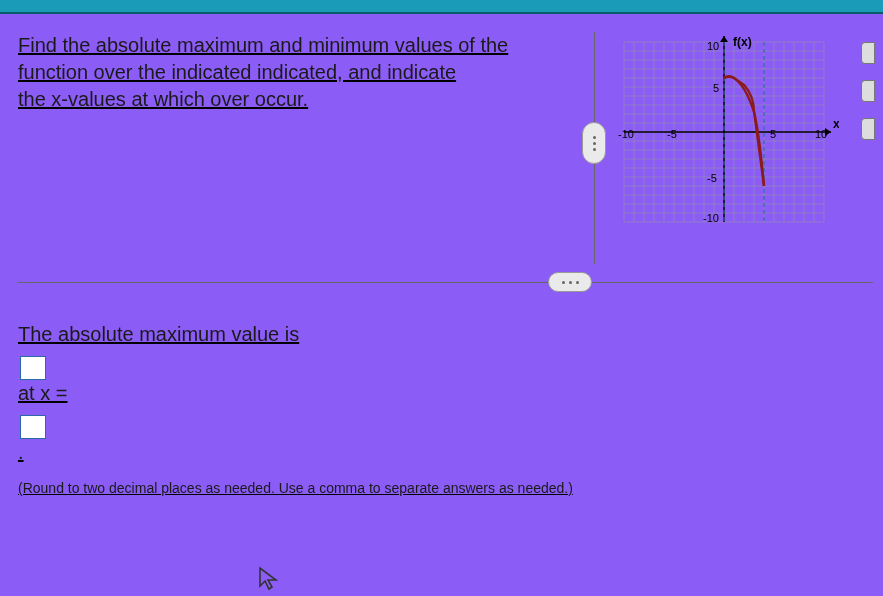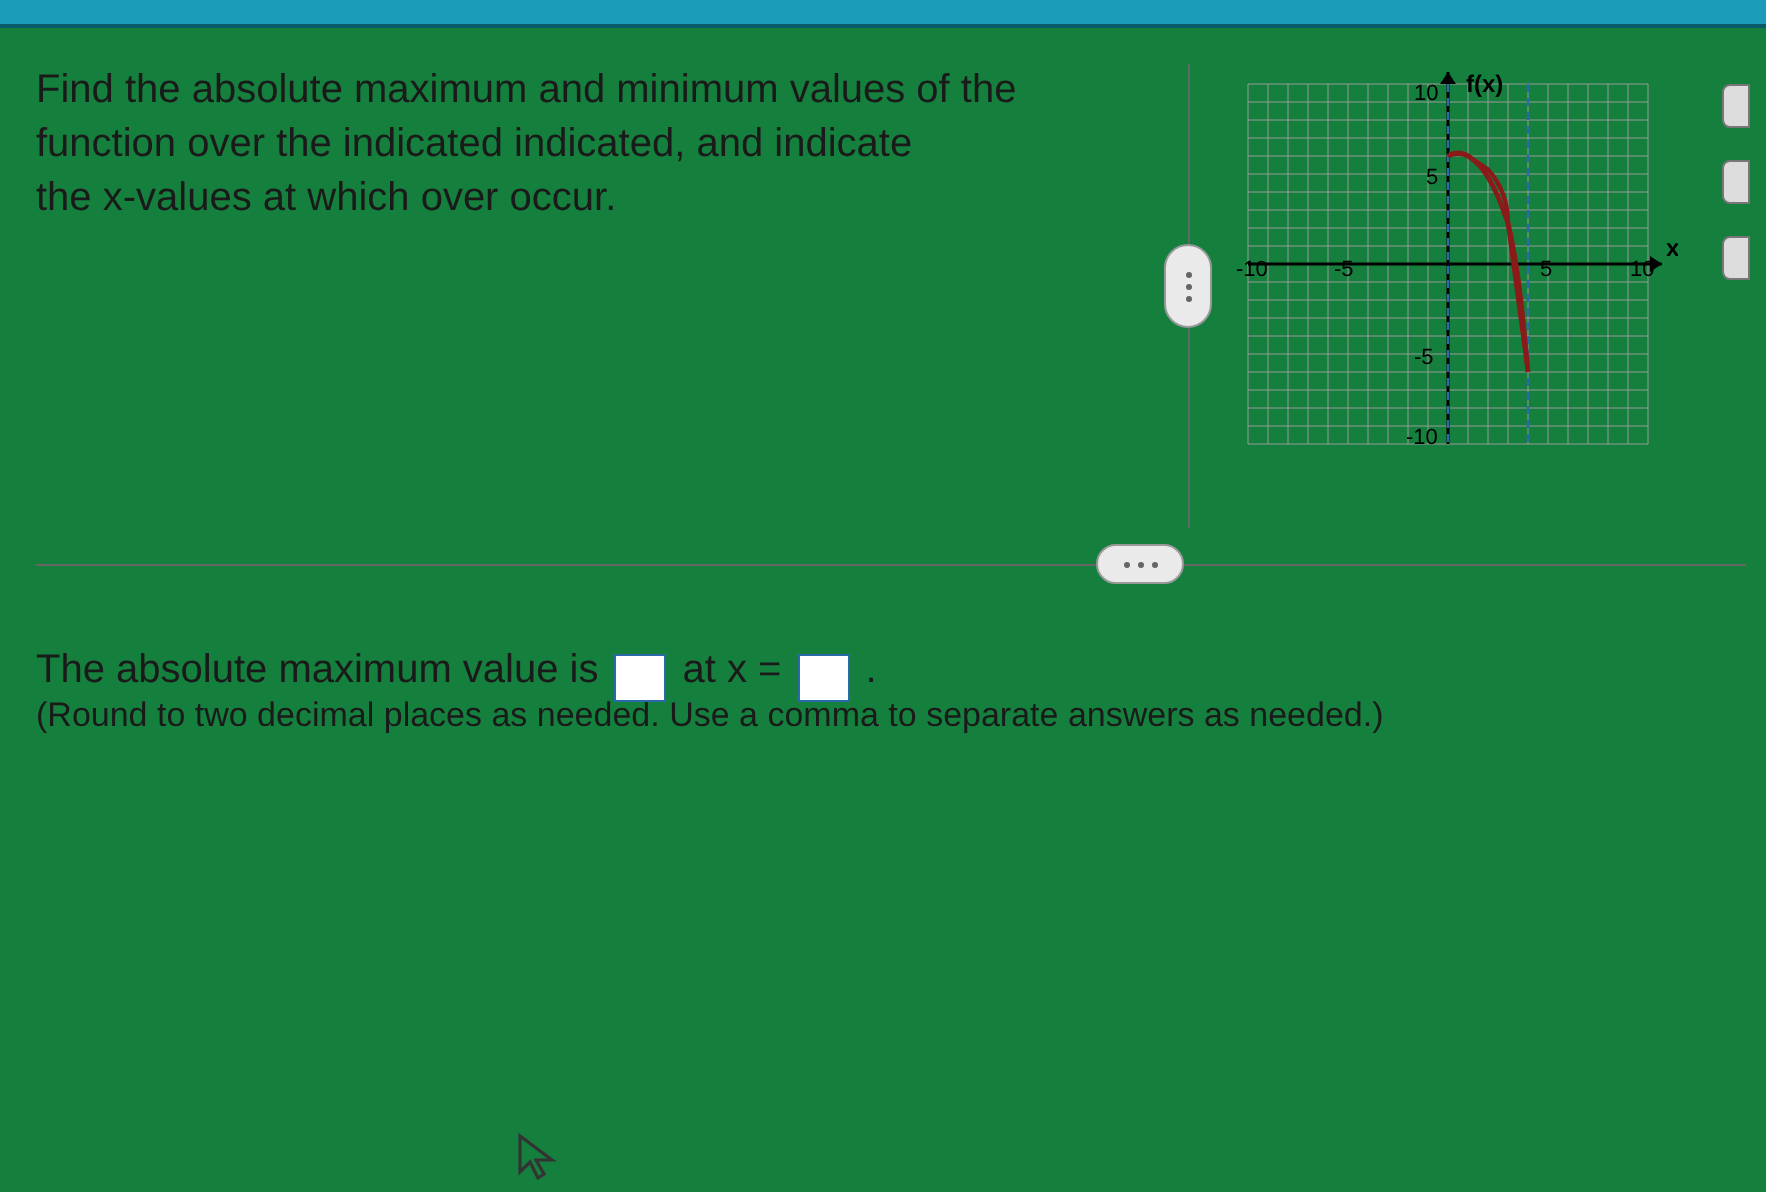--- a/index.html
+++ b/index.html
@@ -14,22 +14,23 @@
     .top-bar {
       position: absolute;
       top: 0; left: 0; right: 0;
       height: 14px;
       background: #1a9bb8;
       border-bottom: 2px solid #0a5a6a;
     }
     .content {
       position: absolute;
       top: 14px; left: 0; right: 0; bottom: 0;
-      background: #15803d;
+      background: #8b5cf6;
       padding: 18px 10px 0 18px;
+      text-decoration: underline;
     }
     .top-section {
       display: flex;
       position: relative;
       height: 232px;
     }
     .question-text {
       flex: 1;
       font-size: 20px;
       color: #1a1a1a;
@@ -112,37 +113,38 @@
       gap: 4px;
     }
     .ellipsis-h span { width: 3px; height: 3px; background: #666; border-radius: 50%; }
     .answer-section {
       margin-top: 40px;
       font-size: 20px;
       color: #1a1a1a;
     }
     .answer-line {
       display: flex;
-      align-items: flex-end;
+      align-items: flex-start;
       flex-wrap: wrap;
       gap: 6px;
+      flex-direction: column;
     }
     .input-box {
       display: inline-block;
       width: 26px;
       height: 24px;
       border: 1.5px solid #2a6aa8;
       background: #fff;
       margin: 0 2px;
       position: relative;
       top: 4px;
     }
     .hint {
-      margin-top: 1px;
-      font-size: 17px;
+      margin-top: 16px;
+      font-size: 14px;
     }
     .cursor {
       position: absolute;
       left: 258px;
       top: 552px;
     }
   </style>
 </head>
 <body>
 

